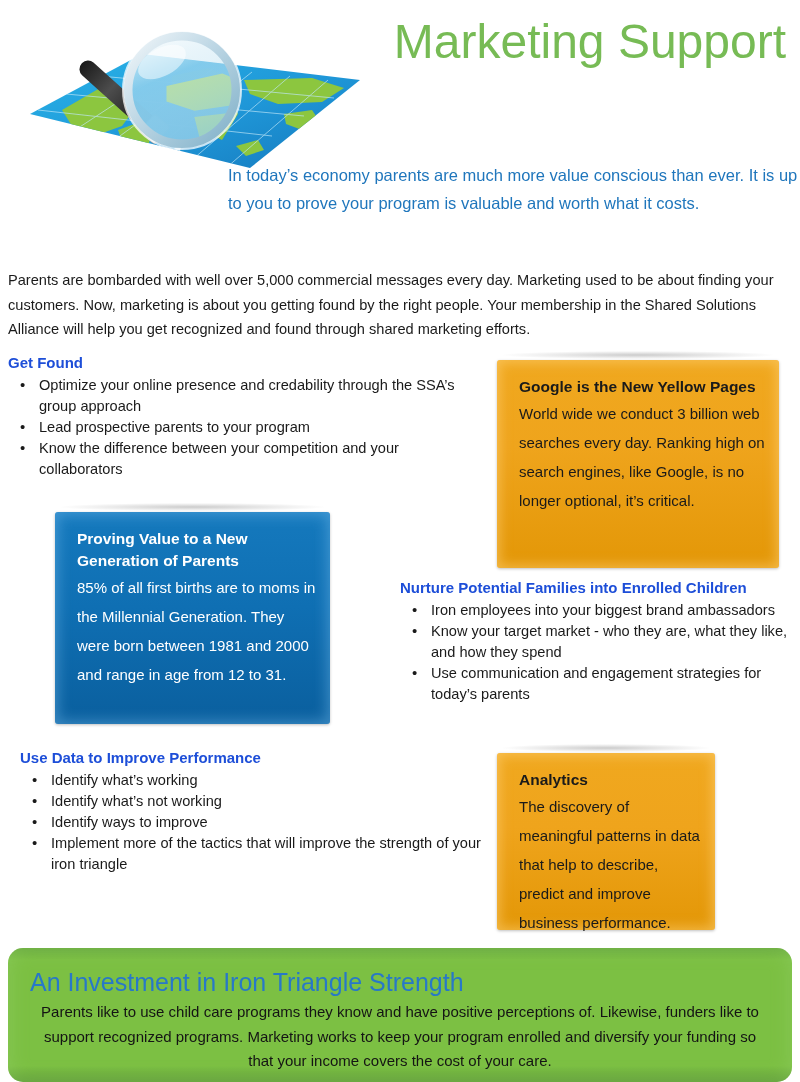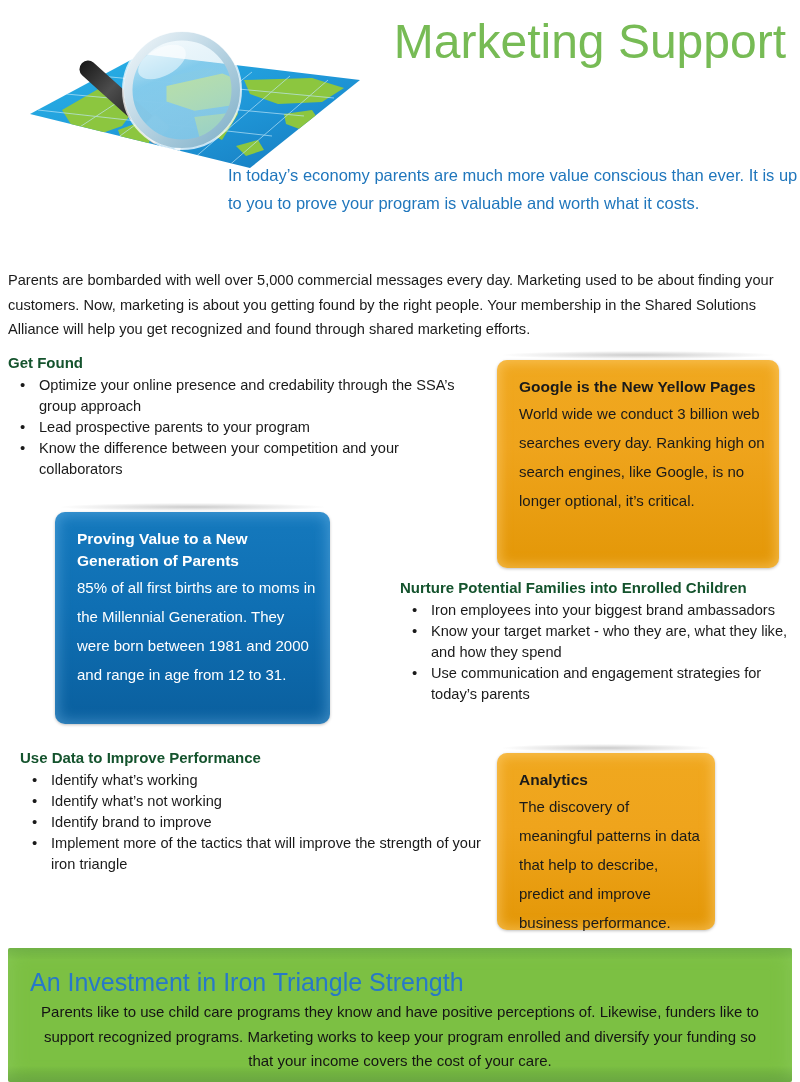--- a/index.html
+++ b/index.html
@@ -34,42 +34,42 @@
   
   #lead-paragraph {
     position: absolute; left: 8px; top: 268px; width: 784px;
     font-size: 14.6px; line-height: 24.5px; color: #1a1a1a;
   }
 
   
   .section { position: absolute; }
   .section h2 {
     font-size: 15px; font-weight: bold; line-height: 20px;
-    color: #14532d; margin-bottom: 2px;
+    color: #1d4ed8; margin-bottom: 2px;
   }
   .bullets { list-style: none; }
   .bullets li {
     position: relative; padding-left: 31px;
     font-size: 14.6px; line-height: 21px; color: #1a1a1a;
     margin-bottom: 0px;
   }
   .bullets li::before {
     content: "\2022"; position: absolute; left: 12px; top: -1px;
     font-size: 15px; color: #1a1a1a;
   }
 
   #sec-get-found { left: 8px; top: 353px; width: 470px; }
   #sec-nurture   { left: 400px; top: 578px; width: 400px; }
   #sec-usedata   { left: 20px; top: 748px; width: 470px; }
 
   
   .callout {
     position: absolute;
     padding: 16px 12px 14px 22px;
-    border-radius: 10px;
+    border-radius: 3px;
   }
   .callout::after{
     content:""; position:absolute; left:6px; right:6px; top:-9px; height:8px;
     background: radial-gradient(ellipse at center, rgba(120,120,120,0.38) 0%, rgba(120,120,120,0.0) 72%);
     pointer-events:none;
   }
   .callout h3 {
     font-size: 15.5px; font-weight: bold; line-height: 22px;
     margin-bottom: 1px;
   }
@@ -89,21 +89,21 @@
   }
 
   #box-google    { left: 497px; top: 360px;  width: 282px; height: 208px; }
   #box-proving   { left: 55px;  top: 512px;  width: 275px; height: 212px; }
   #box-analytics { left: 497px; top: 753px;  width: 218px; height: 177px; }
 
   
   #banner {
     position: absolute; left: 8px; top: 948px; width: 784px; height: 134px;
     background: linear-gradient(180deg,#66a83a 0%, #7cc043 9%, #7cc043 88%, #5e9c35 100%);
-    border-radius: 2px;
+    border-radius: 15px;
     padding: 18px 22px 10px 22px;
     box-shadow: inset 0 0 16px 4px rgba(150,210,110,0.35);
   }
   #banner h2 {
     font-size: 25px; line-height: 33px; font-weight: 400;
     color: #2878c8; margin-bottom: 1px;
   }
   #banner p { font-size: 15px; line-height: 24.5px; color: #141414; text-align: center; }
 </style>
 </head>
@@ -214,21 +214,21 @@
       <li>Know your target market - who they are, what they like, and how they spend</li>
       <li>Use communication and engagement strategies for today’s parents</li>
     </ul>
   </div>
 
   <div class="section" id="sec-usedata">
     <h2>Use Data to Improve Performance</h2>
     <ul class="bullets">
       <li>Identify what’s working</li>
       <li>Identify what’s not working</li>
-      <li>Identify brand to improve</li>
+      <li>Identify ways to improve</li>
       <li>Implement more of the tactics that will improve the strength of your iron triangle</li>
     </ul>
   </div>
 
   <div class="callout orange" id="box-google">
     <h3>Google is the New Yellow Pages</h3>
     <p>World wide we conduct 3 billion web searches every day.  Ranking high on search engines, like Google, is no longer optional, it’s critical.</p>
   </div>
 
   <div class="callout blue" id="box-proving">

